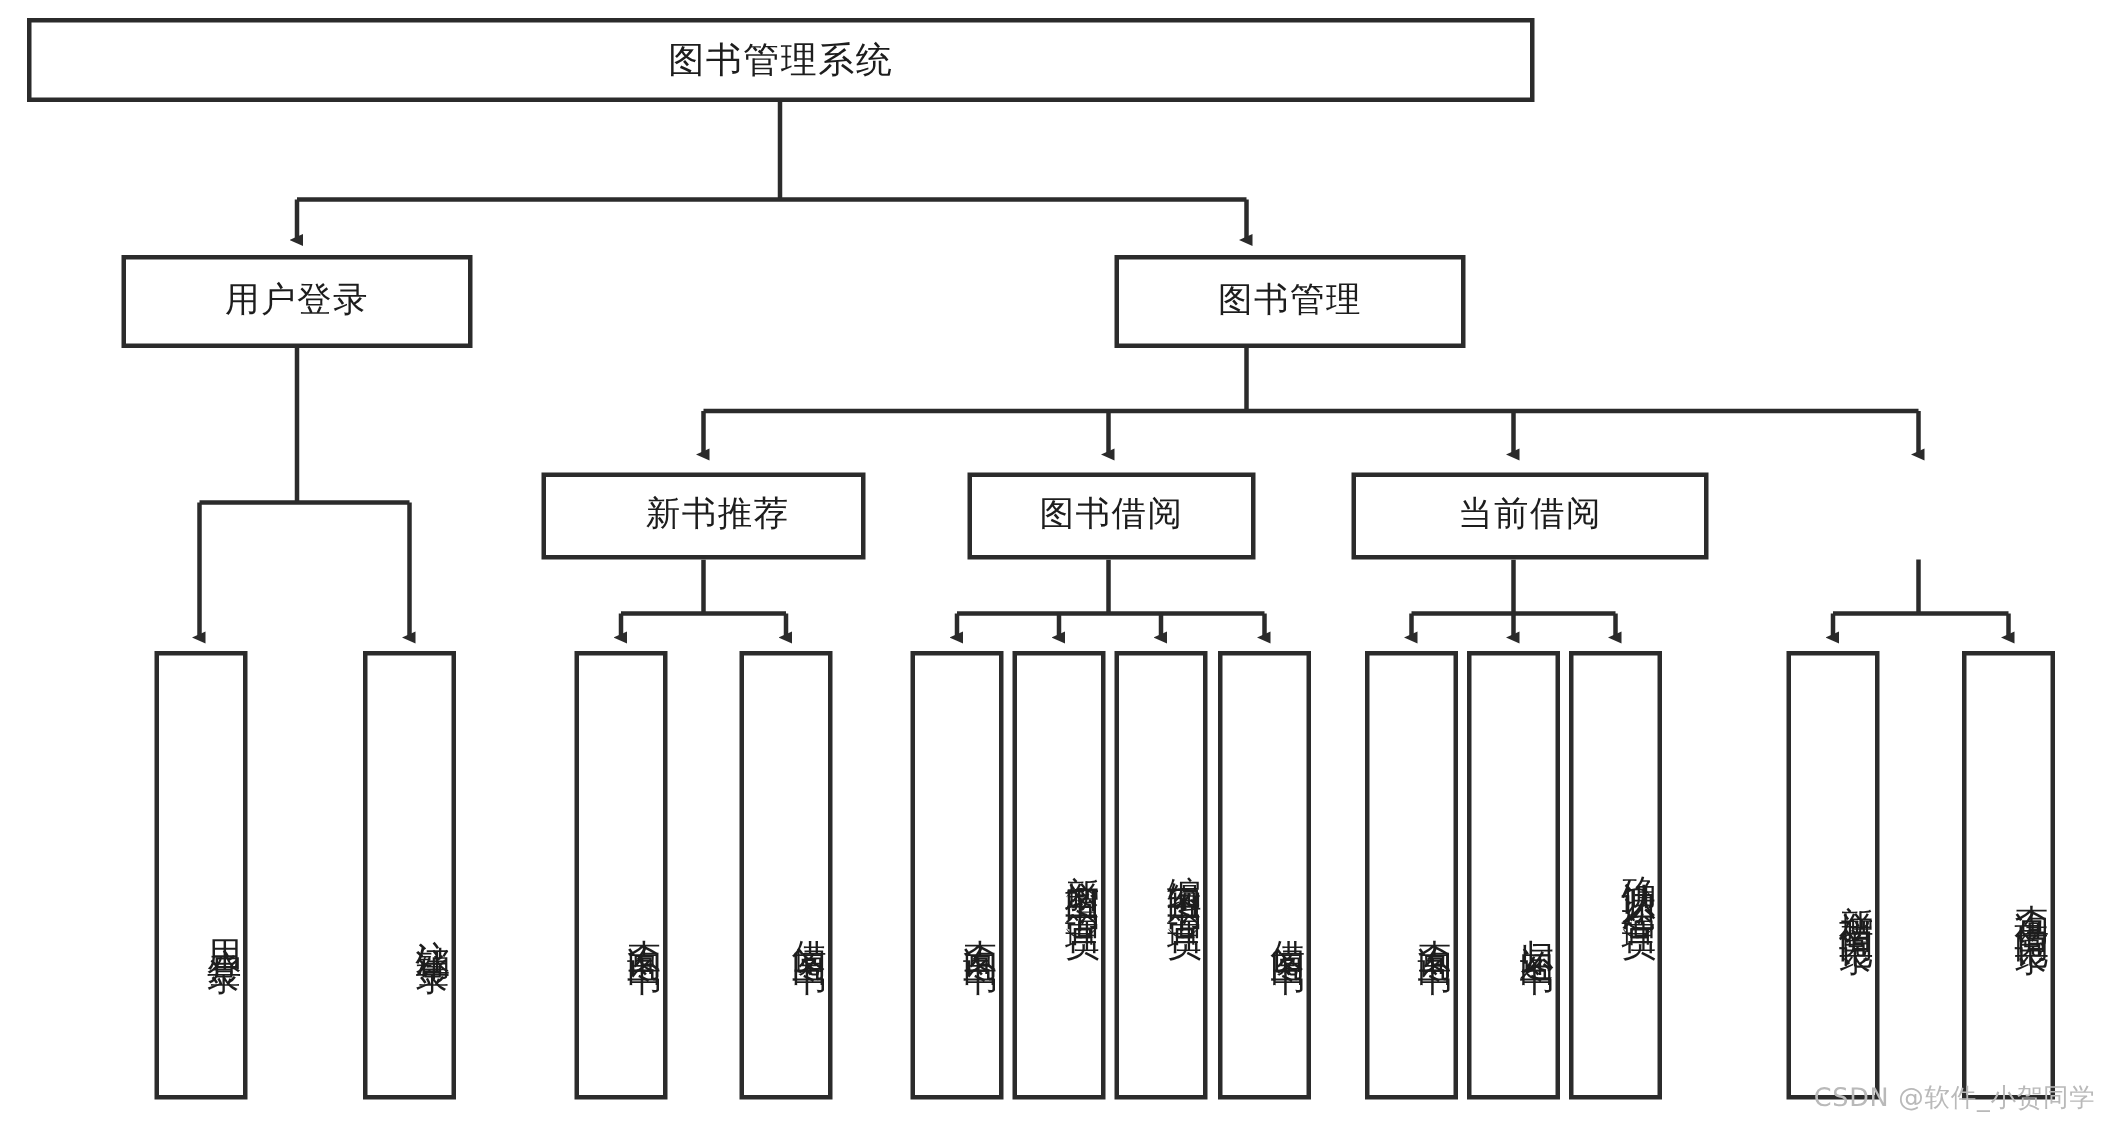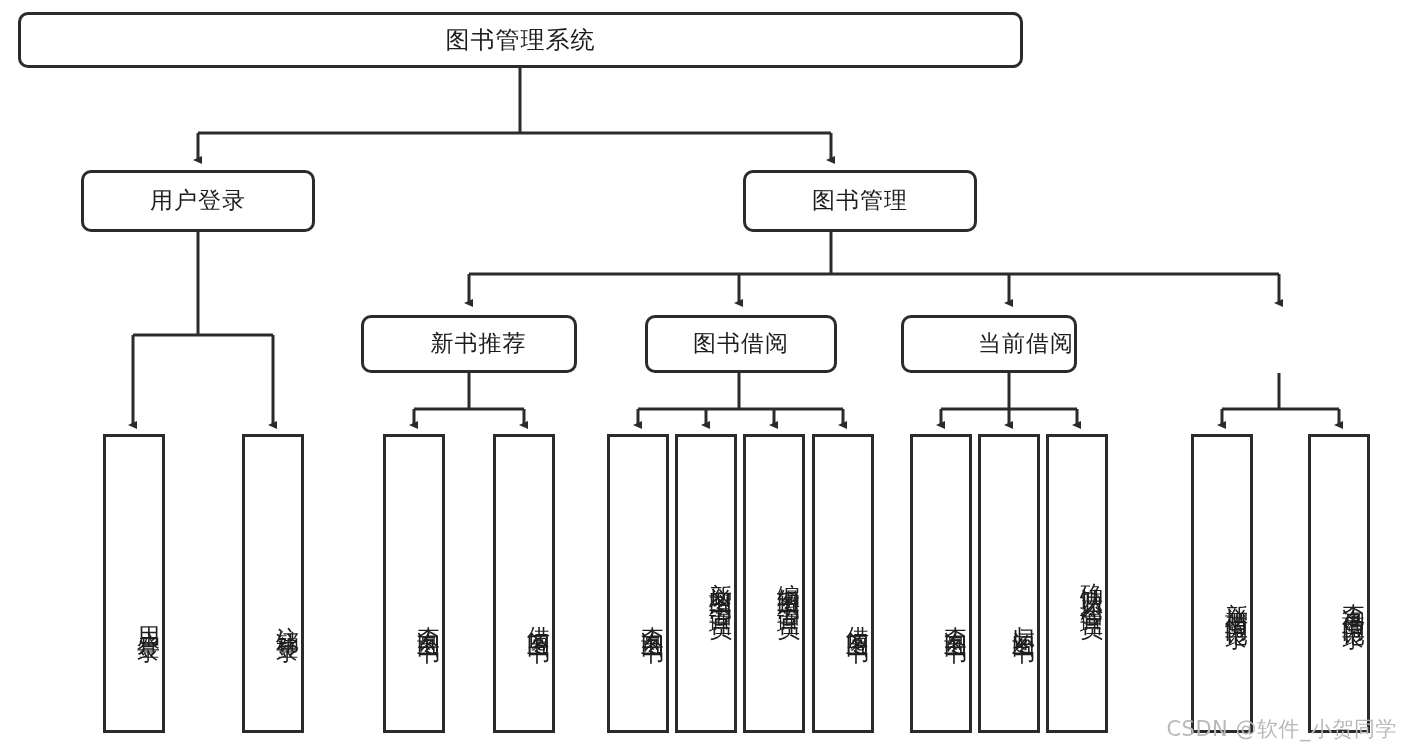--- a/index.html
+++ b/index.html
@@ -32,21 +32,20 @@
     align-items: center;
     justify-content: center;
     color: #1d1d1d;
     line-height: 1.18;
     z-index: 2;
   }
   .node-h {
     font-size: 23px;
     letter-spacing: 1px;
     white-space: nowrap;
-    border-radius: 10px;
   }
   .node-root {
     font-size: 24px;
   }
   .node-v {
     writing-mode: vertical-rl;
     text-orientation: upright;
     font-size: 23px;
     letter-spacing: 5px;
     align-items: flex-start;
@@ -59,21 +58,21 @@
     display: block;
     white-space: nowrap;
   }
   .leaf-short .vlabel { padding-top: 62px; }
   .leaf-mid   .vlabel { padding-top: 26px; }
   .leaf-long  .vlabel { padding-top: 2px; }
   #watermark {
     position: absolute;
     right: 8px;
     bottom: 4px;
-    font-size: 21px;
+    font-size: 17px;
     color: #b9b9b9;
     z-index: 5;
     white-space: nowrap;
     letter-spacing: 0.5px;
   }
 </style>
 </head>
 <body>
 
 <div id="canvas">
@@ -138,21 +137,21 @@
   <div class="node node-h" style="left:711px; top:170px; width:234px; height:62px;margin-left:32px;">
     <span>图书管理</span>
   </div>
 
   <div class="node node-h" style="left:361px; top:315px; width:216px; height:58px;padding-left:19px;">
     <span>新书推荐</span>
   </div>
   <div class="node node-h" style="left:645px; top:315px; width:192px; height:58px;">
     <span>图书借阅</span>
   </div>
-  <div class="node node-h" style="left:901px; top:315px; width:176px; height:58px;justify-content:flex-end;">
+  <div class="node node-h" style="left:901px; top:315px; width:238px; height:58px;">
     <span>当前借阅</span>
   </div>
 
   <div class="node node-v leaf-short" style="left:103px; top:434px; width:62px; height:299px;">
     <span class="vlabel">用户登录</span>
   </div>
   <div class="node node-v leaf-short" style="left:242px; top:434px; width:62px; height:299px;">
     <span class="vlabel">注销登录</span>
   </div>
 

